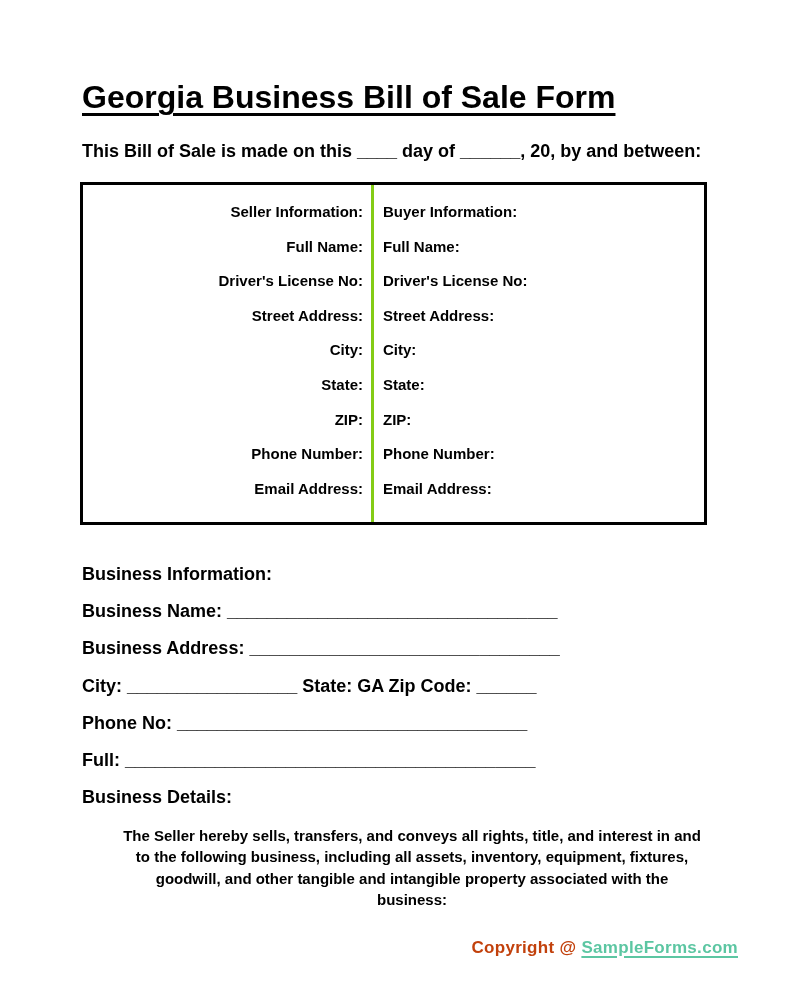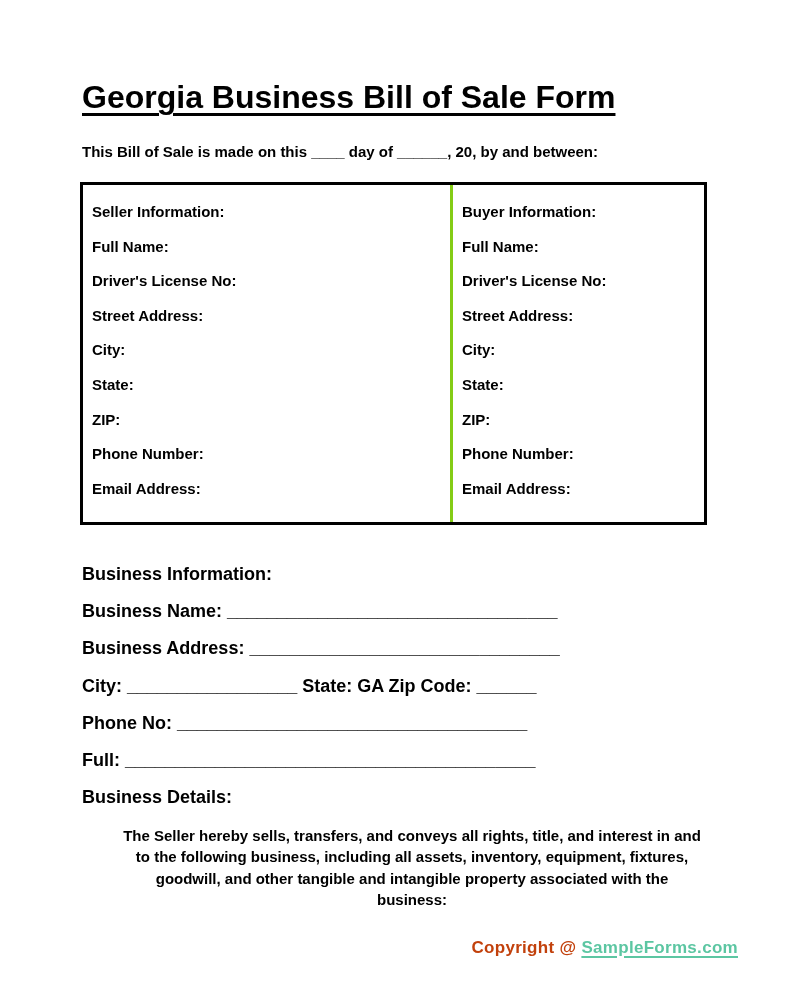--- a/index.html
+++ b/index.html
@@ -22,40 +22,40 @@
     line-height: 38px;
     text-decoration: underline;
     text-decoration-thickness: 3px;
     text-underline-offset: 5px;
     white-space: nowrap;
   }
   .intro-line {
     position: absolute;
     left: 82px;
     top: 141px;
-    font-size: 15px;
+    font-size: 18px;
     font-weight: 700;
     line-height: 21px;
     white-space: nowrap;
   }
   .parties-table {
     position: absolute;
     left: 80px;
     top: 182px;
     width: 627px;
     height: 343px;
     border: 3px solid #000000;
     box-sizing: border-box;
     display: flex;
   }
   .party-cell {
     box-sizing: border-box;
     padding: 10px 8px 0 9px;
   }
-  .party-cell.left { width: 367px; }
+  .party-cell.left { width: 288px; text-align: right; }
   .party-cell.right { flex: 1; border-left: 3px solid #84cc16; }
   .t-row {
     font-size: 15px;
     font-weight: 700;
     line-height: 34.6px;
     white-space: nowrap;
   }
   .business-block {
     position: absolute;
     left: 82px;

